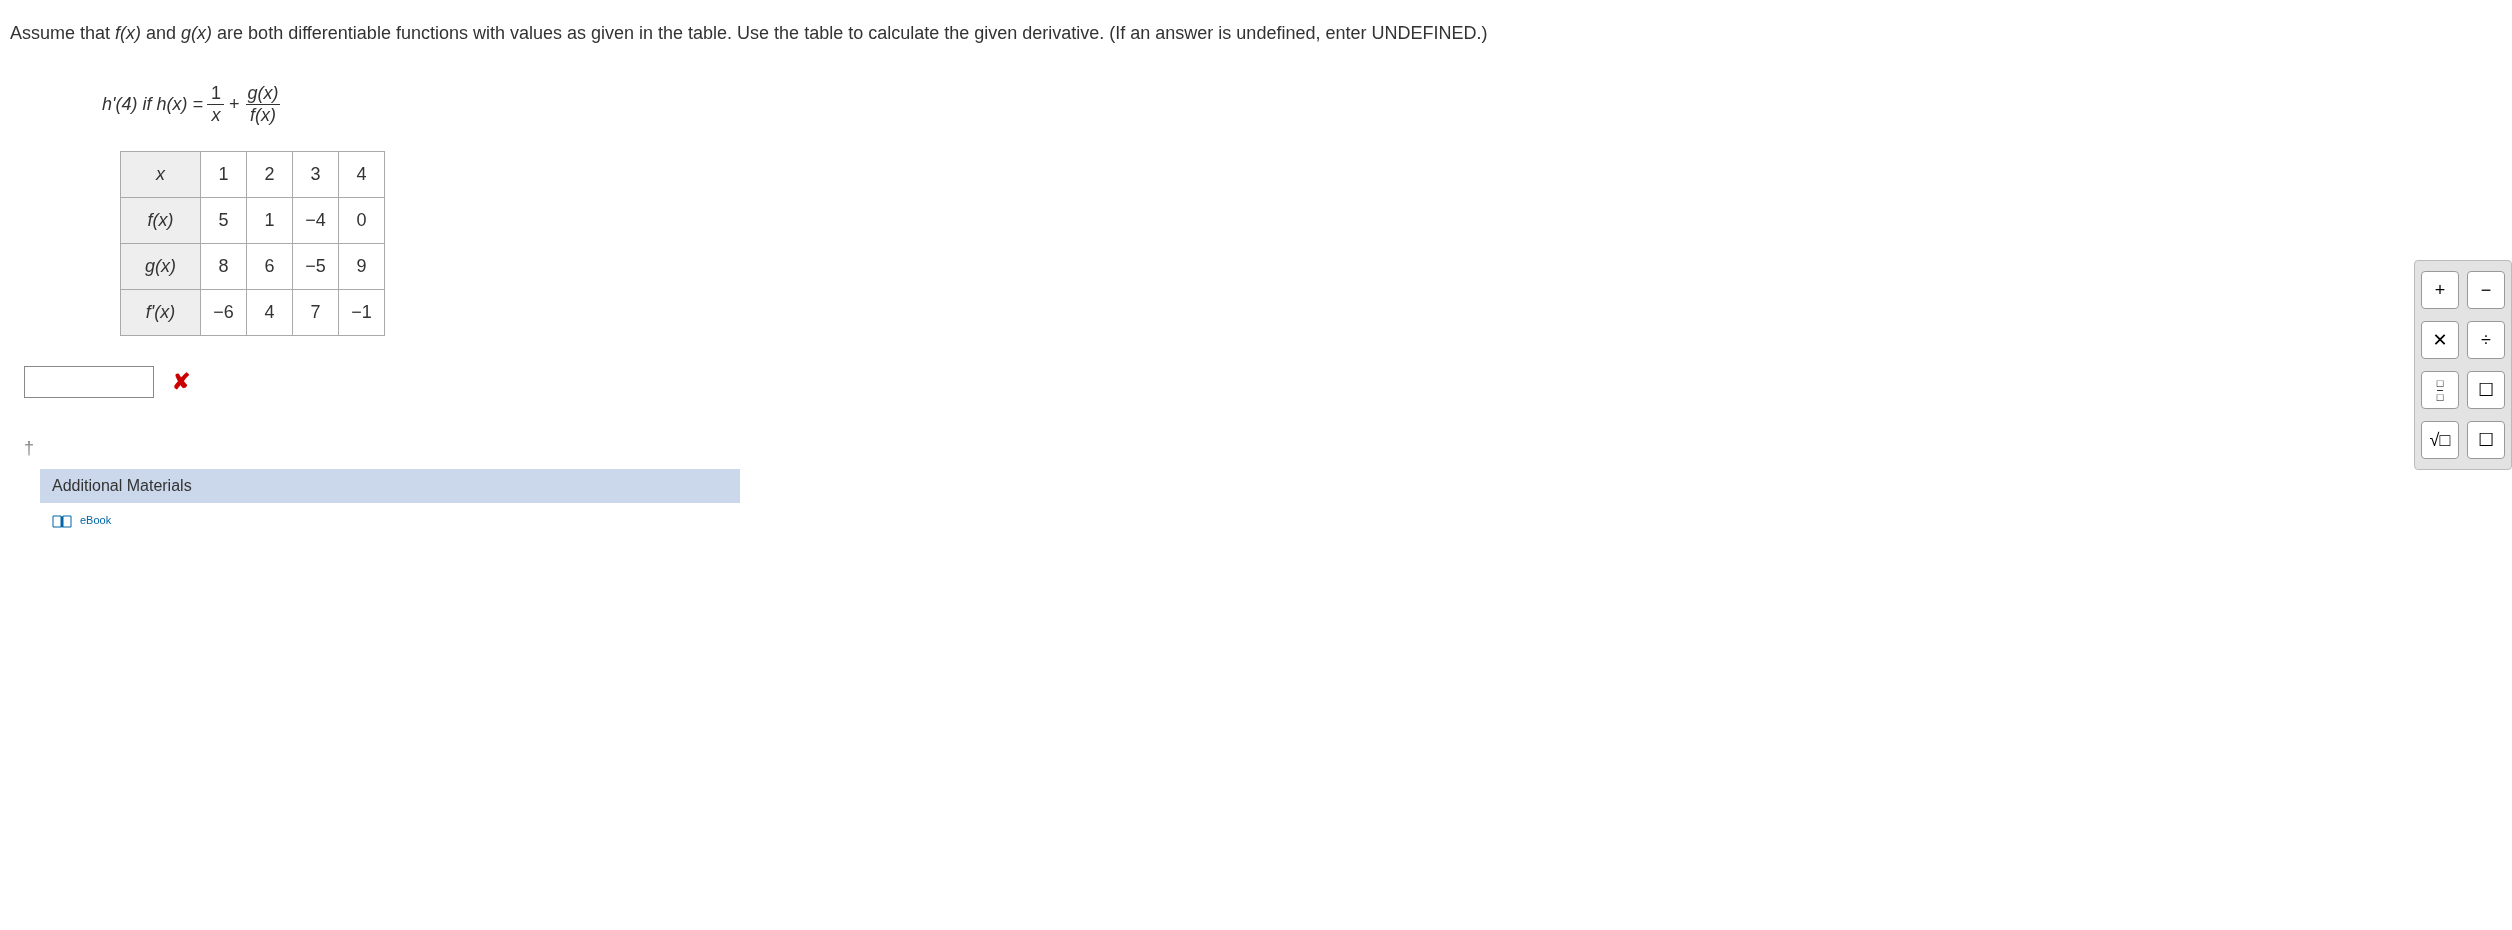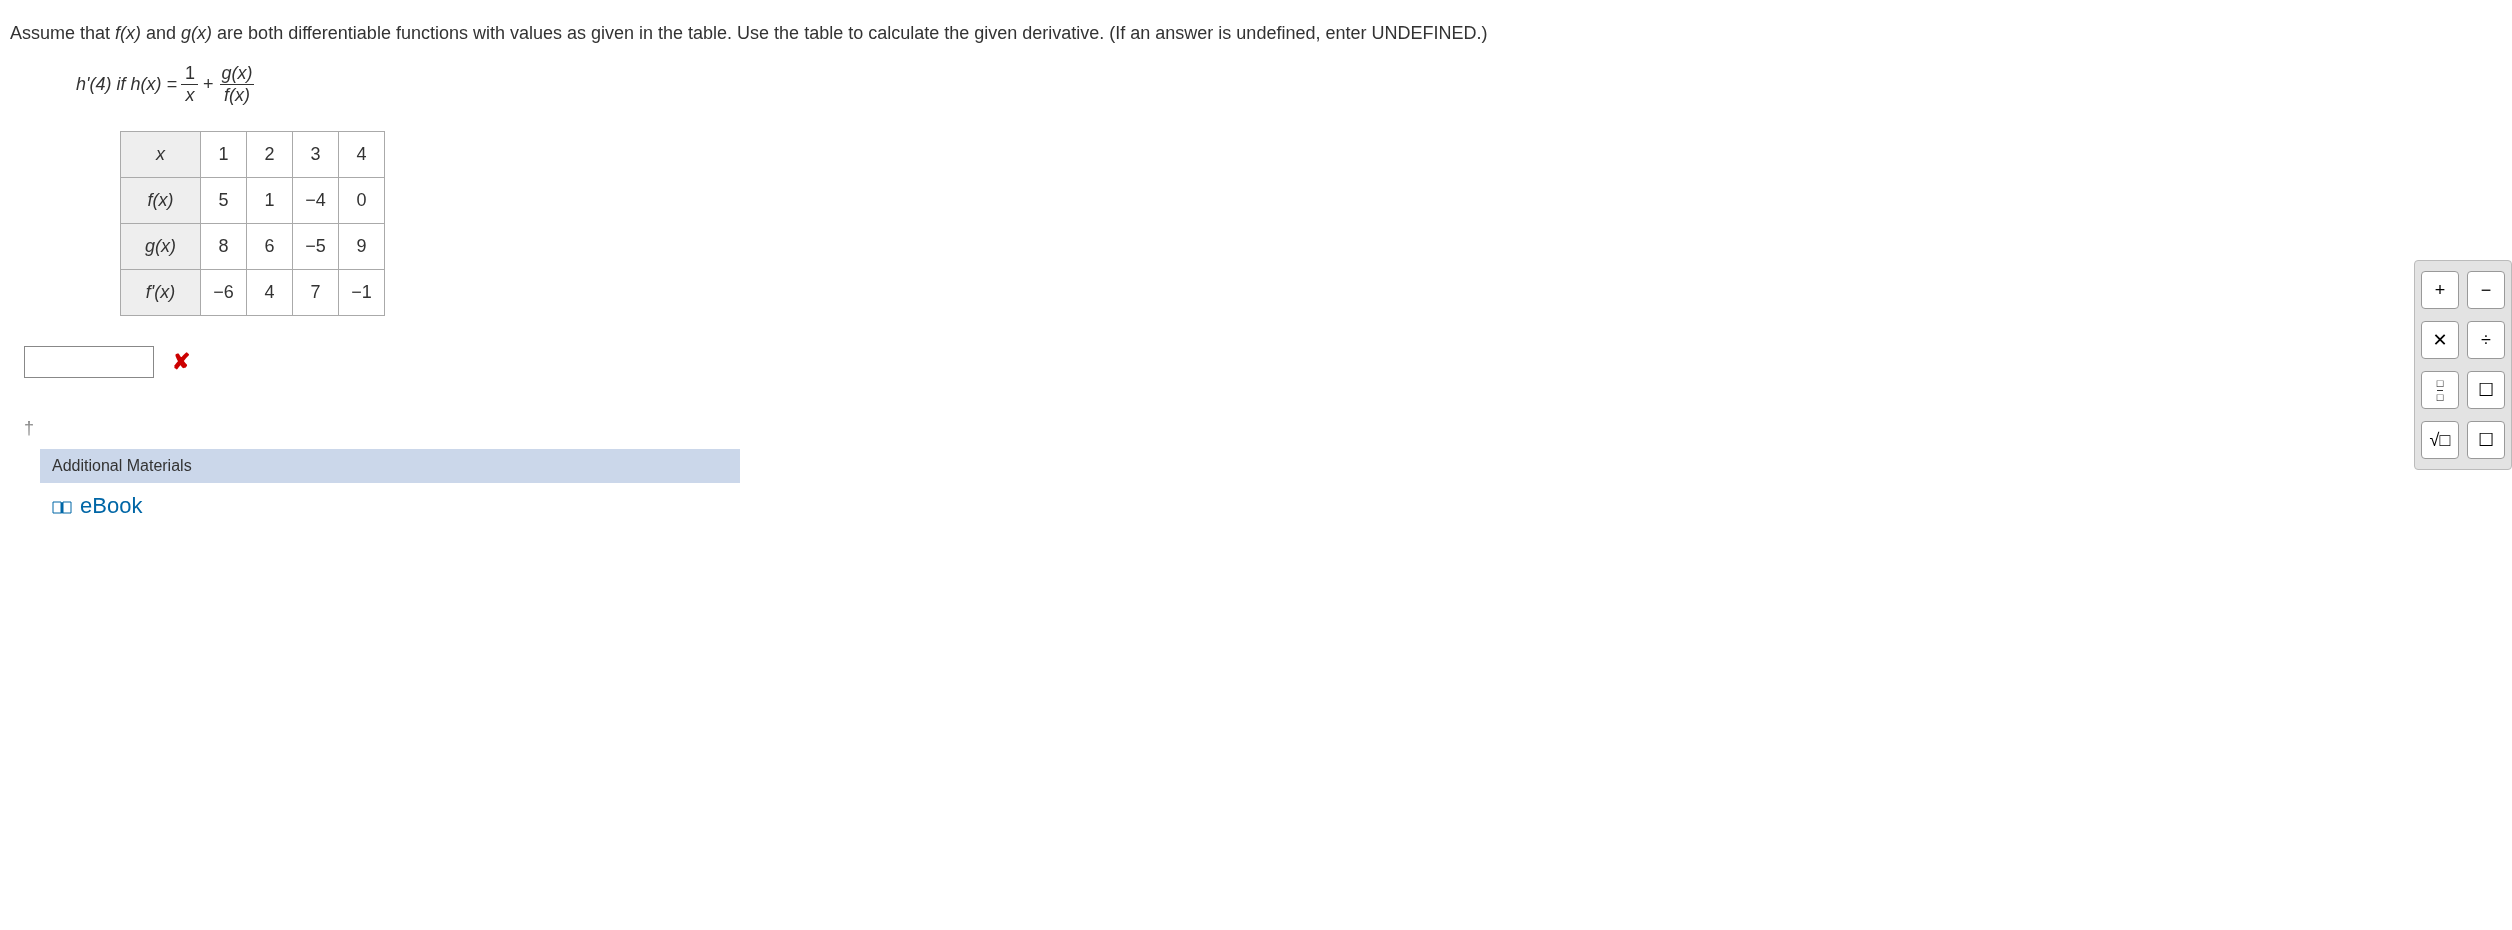--- a/index.html
+++ b/index.html
@@ -6,25 +6,25 @@
   body {
     font-family: Verdana, Arial, sans-serif;
     font-size: 18px;
     color: #333;
     background: #fff;
     padding: 20px 10px 0 10px;
     width: 2512px;
     position: relative;
   }
   .prompt {
-    margin-bottom: 16px;
+    margin-bottom: 36px;
     line-height: 1.5;
   }
   .formula-row {
-    margin-left: 66px;
+    margin-left: 92px;
     margin-bottom: 25px;
     display: flex;
     align-items: center;
     font-style: italic;
   }
   .formula-row .upright { font-style: normal; }
   .frac {
     display: inline-flex;
     flex-direction: column;
     align-items: center;
@@ -98,21 +98,21 @@
     align-items: center;
     gap: 8px;
   }
   .ebook-icon {
     width: 20px; height: 14px;
     display:inline-block;
   }
   .ebook-row a {
     color: #0066a6;
     text-decoration: none;
-    font-size: 22px;
+    font-size: 11px;
   }
   .calc-pad {
     position: absolute;
     right: 0;
     top: 260px;
     background: #e3e3e3;
     border: 1px solid #bbb;
     border-radius: 4px;
     padding: 10px 6px;
     display: flex;

